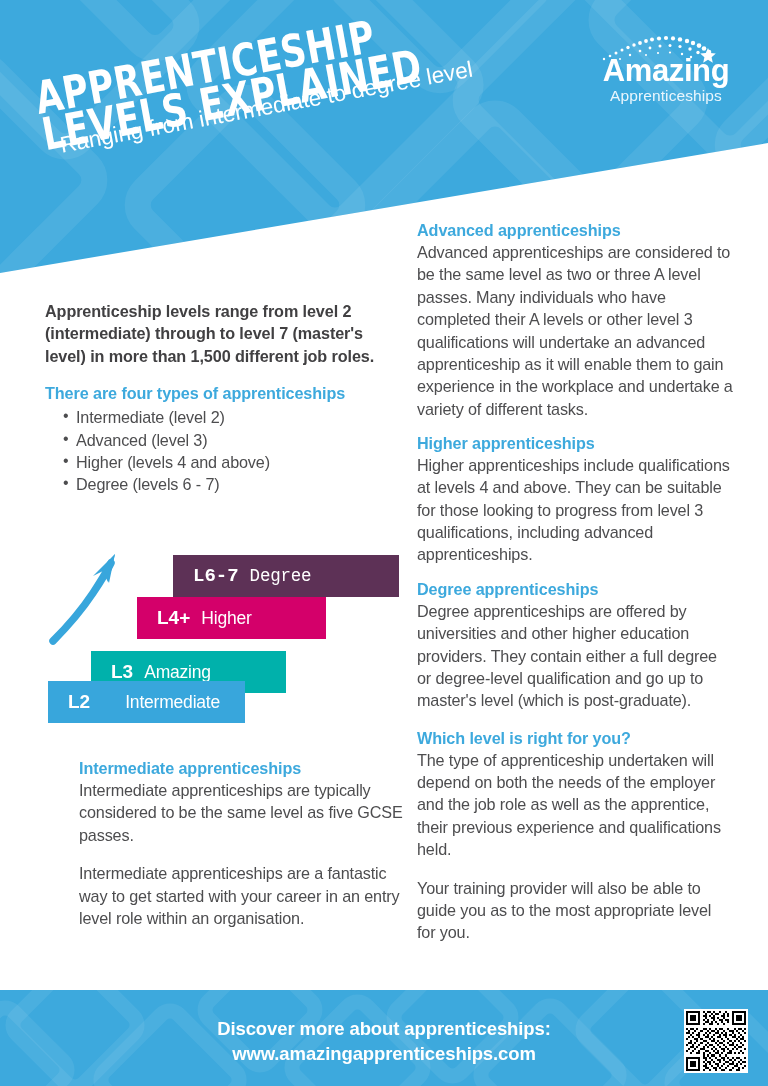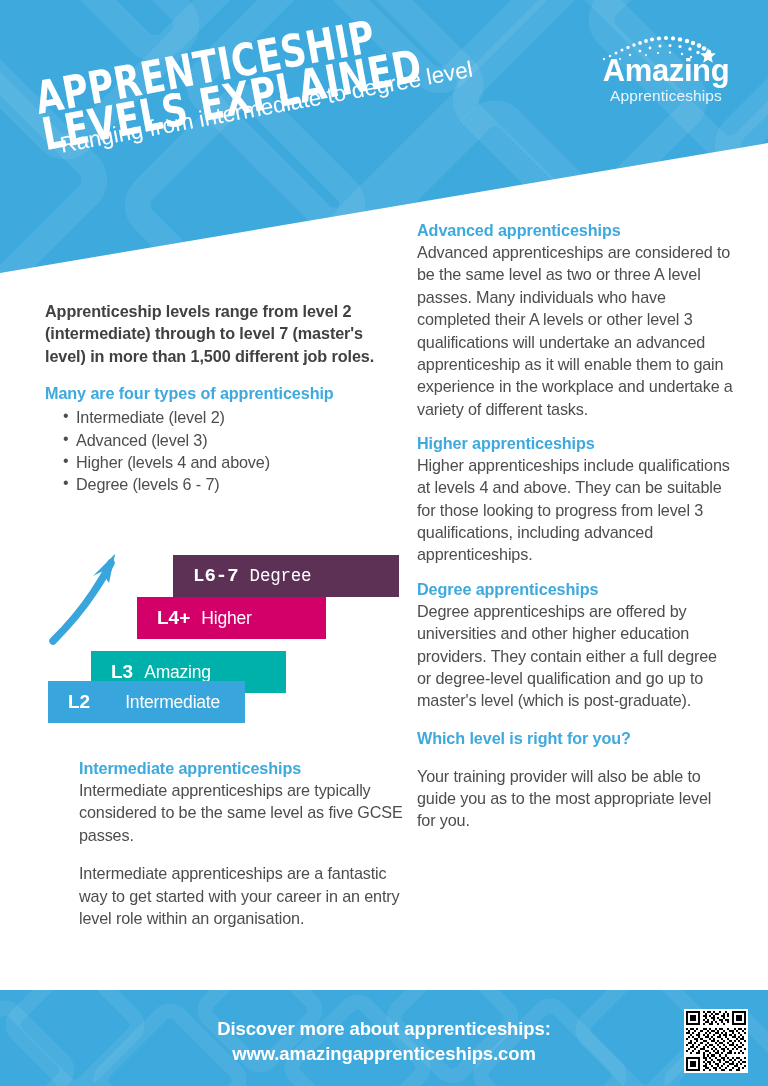--- a/index.html
+++ b/index.html
@@ -278,21 +278,21 @@
     <div class="title-block">
       <div class="title-line">APPRENTICESHIP</div>
       <div class="title-line">LEVELS EXPLAINED</div>
     </div>
     <div class="title-sub">Ranging from intermediate to degree level</div>
   </div>
 
   <div class="col-left">
     <div class="lead">Apprenticeship levels range from level 2 (intermediate) through to level 7 (master's level) in more than 1,500 different job roles.</div>
     <div class="gap"></div>
-    <h3 class="sec-head">Many are four types of apprenticeship</h3>
+    <h3 class="sec-head">There are four types of apprenticeships</h3>
     <ul class="types">
       <li>Intermediate (level 2)</li>
       <li>Advanced (level 3)</li>
       <li>Higher (levels 4 and above)</li>
       <li>Degree (levels 6 - 7)</li>
     </ul>
   </div>
 
   <div class="stairs">
     <svg class="arrow-svg" viewBox="0 0 120 110">
@@ -330,20 +330,21 @@
     <h3 class="sec-head">Advanced apprenticeships</h3>
     <div class="body-text">Advanced apprenticeships are considered to be the same level as two or three A level passes. Many individuals who have completed their A levels or other level 3  qualifications will undertake an advanced apprenticeship as it will enable them to gain experience in the workplace and undertake a variety of different tasks.</div>
     <div class="gap-sm"></div>
     <h3 class="sec-head">Higher apprenticeships</h3>
     <div class="body-text">Higher apprenticeships include qualifications at levels 4 and above. They can be suitable for those looking to progress from level 3 qualifications, including advanced apprenticeships.</div>
     <div class="gap-sm"></div>
     <h3 class="sec-head">Degree apprenticeships</h3>
     <div class="body-text">Degree apprenticeships are offered by universities and other higher education providers. They contain either a full degree or degree-level qualification and go up to master's level (which is post-graduate).</div>
     <div class="gap"></div>
     <h3 class="sec-head">Which level is right for you?</h3>
+    <div class="body-text">The type of apprenticeship undertaken will depend on both the needs of the employer and the job role as well as the apprentice, their previous experience and qualifications held.</div>
     <div class="gap"></div>
     <div class="body-text">Your training provider will also be able to guide you as to the most appropriate level for you.</div>
   </div>
 
   <div class="footer">
     <div class="footer-pattern">
       <div class="fchev" style="left:20px;  top:-20px; width:110px; height:110px;"></div>
       <div class="fchev" style="left:110px; top:30px;  width:120px; height:120px;"></div>
       <div class="fchev" style="left:210px; top:-30px; width:100px; height:100px;"></div>
       <div class="fchev" style="left:300px; top:20px;  width:115px; height:115px;"></div>

